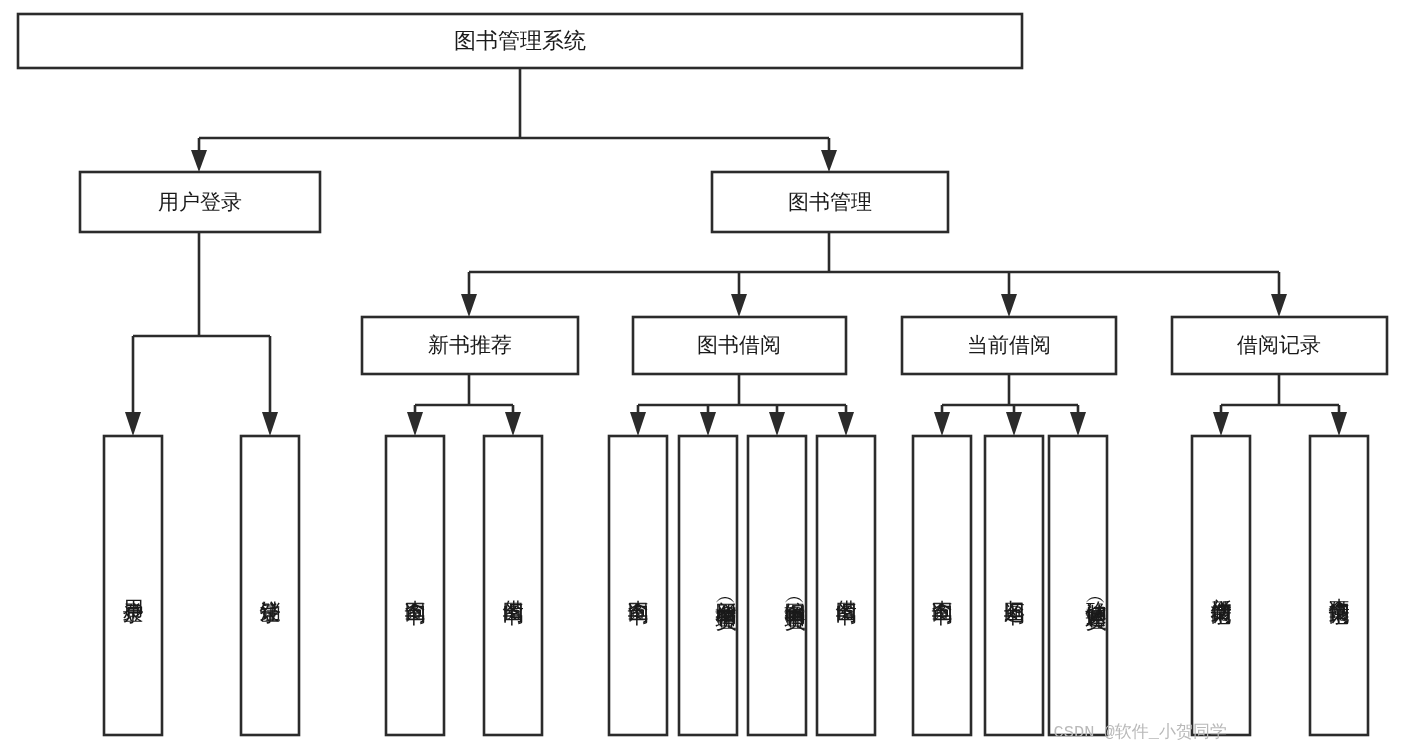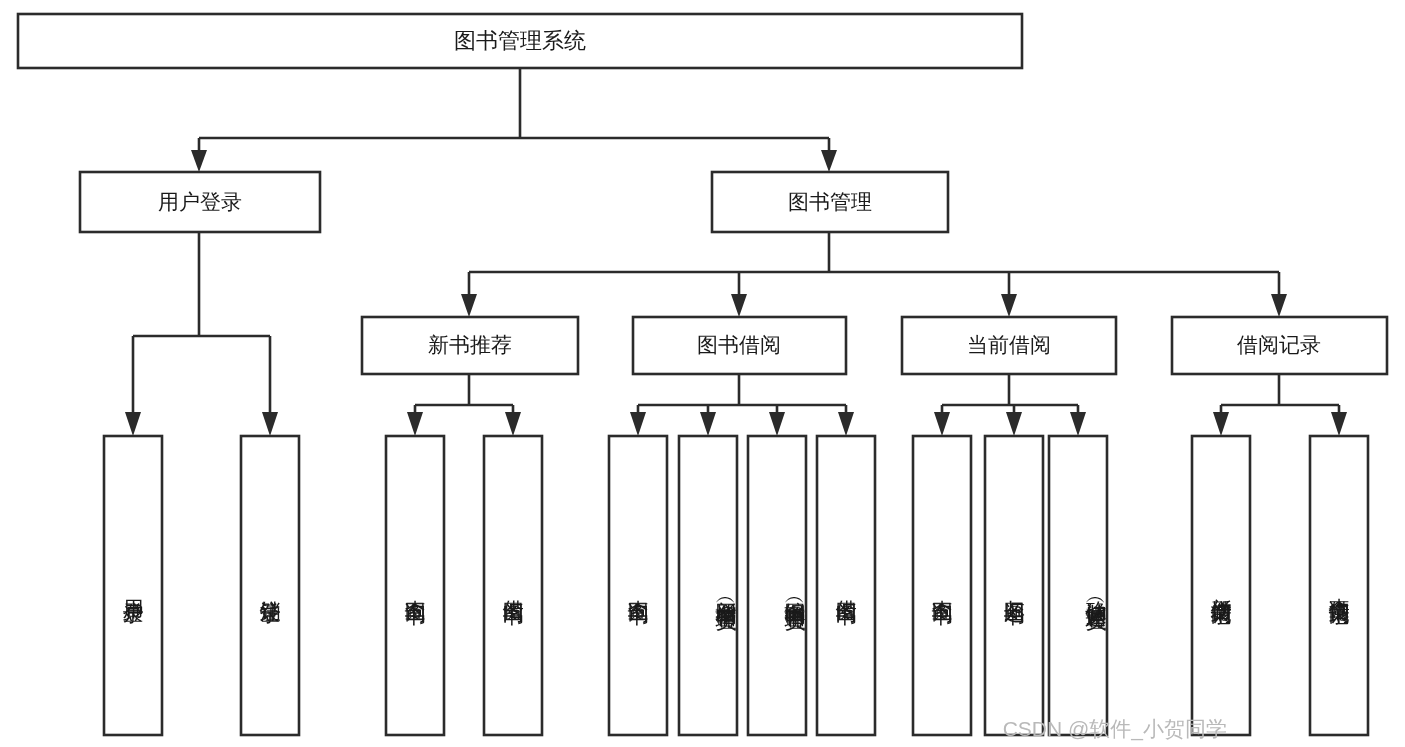--- a/index.html
+++ b/index.html
@@ -64,22 +64,22 @@
     align-items: center;
     justify-content: center;
     text-align: center;
     white-space: nowrap;
     user-select: none;
   }
   .watermark {
     position: absolute;
     right: 8px;
     bottom: 4px;
-    font-family: Liberation Sans, sans-serif;
-    font-size: 21px;
+    font-family: Liberation Mono, monospace;
+    font-size: 17px;
     color: #b9b9b9;
     white-space: nowrap;
     user-select: none;
   }
 </style>
 </head>
 <body>
 
 <div id="diagram-root">
 

